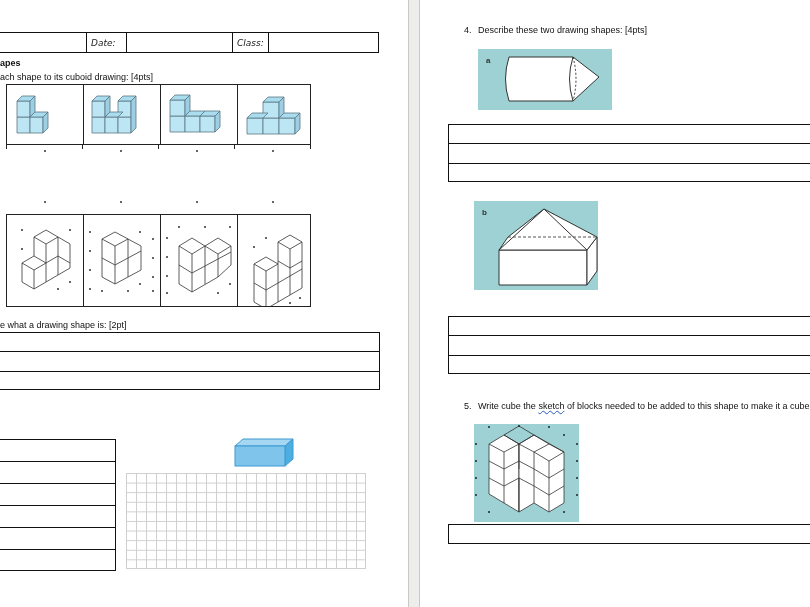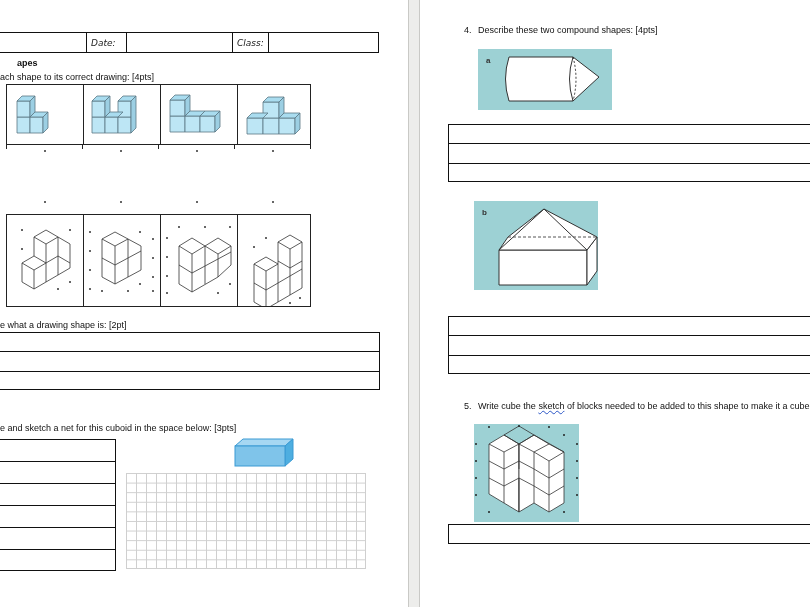--- a/index.html
+++ b/index.html
@@ -52,22 +52,22 @@
 <div class="page page-left">
 
   <div class="hdr-table">
     <div class="hdr-cell" style="width:88px"></div>
     <div class="hdr-cell comic" style="width:40px">Date:</div>
     <div class="hdr-cell" style="width:106px"></div>
     <div class="hdr-cell comic" style="width:36px">Class:</div>
     <div class="hdr-cell" style="flex:1"></div>
   </div>
 
-  <div class="abs txt txt-bold" style="left:0;top:58px;margin-left:17px;">apes</div>
-  <div class="abs txt" style="left:0;top:72px;">ach shape to its correct drawing: [4pts]</div>
+  <div class="abs txt txt-bold" style="left:0;top:58px;">apes</div>
+  <div class="abs txt" style="left:0;top:72px;">ach shape to its cuboid drawing: [4pts]</div>
 
   <div class="shape-row" style="top:84px;height:61px;">
     <div class="shape-cell">
       <svg width="76" height="59" viewBox="0 0 76 59">
         <g stroke="#5c7784" stroke-width="0.8" fill="#bde6f5">
           <polygon points="10,32 23,32 23,48 10,48"></polygon>
             <polygon points="23,32 36,32 36,48 23,48"></polygon>
           <polygon points="10,16 23,16 23,32 10,32"></polygon>
           <polygon points="10,16 15,11 28,11 23,16" fill="#a9dcef"></polygon>
           <polygon points="23,16 28,11 28,27 23,32" fill="#9ccfe3"></polygon>
@@ -257,21 +257,20 @@
     </div>
   </div>
 
   <div class="abs txt" style="left:0;top:320px;">e what a drawing shape is: [2pt]</div>
   <div class="answer-lines" style="left:-2px;top:332px;width:382px;height:58px;">
     <div class="answer-line" style="height:19px"></div>
     <div class="answer-line" style="height:20px"></div>
     <div class="answer-line" style="height:17px"></div>
   </div>
 
-  <div class="abs txt" style="left:0;top:423px;">e and sketch a net for this cuboid in the space below: [3pts]</div>
   <div class="answer-lines" style="left:-2px;top:439px;width:118px;height:132px;">
     <div class="answer-line" style="height:22px"></div>
     <div class="answer-line" style="height:22px"></div>
     <div class="answer-line" style="height:22px"></div>
     <div class="answer-line" style="height:22px"></div>
     <div class="answer-line" style="height:22px"></div>
     <div class="answer-line" style="height:20px"></div>
   </div>
 
   <svg class="abs" style="left:233px;top:437px;" width="62" height="31" viewBox="0 0 62 31">
@@ -281,21 +280,21 @@
   </svg>
 
   <div class="grid"></div>
 </div>
 
 <div class="gutter"></div>
 
 <div class="page page-right">
 
   <div class="abs txt" style="left:44px;top:25px;">4.</div>
-  <div class="abs txt" style="left:58px;top:25px;">Describe these two compound shapes: [4pts]</div>
+  <div class="abs txt" style="left:58px;top:25px;">Describe these two drawing shapes: [4pts]</div>
 
   <div class="teal-img" style="left:58px;top:49px;width:134px;height:61px;">
     <span class="abs txt txt-bold" style="left:8px;top:6px;font-size:8px;color:#333;">a</span>
     <svg class="abs" style="left:0;top:0" width="134" height="61" viewBox="0 0 134 61">
       <path d="M31,8 L95,8 L121,28 L95,52 L31,52 Q24,30 31,8 Z" fill="#fff" stroke="#333" stroke-width="1"></path>
       <path d="M95,8 Q88,30 95,52" fill="none" stroke="#333" stroke-width="1"></path>
       <path d="M95,8 Q101,30 95,52" fill="none" stroke="#333" stroke-width="1" stroke-dasharray="2,2"></path>
     </svg>
   </div>
 

